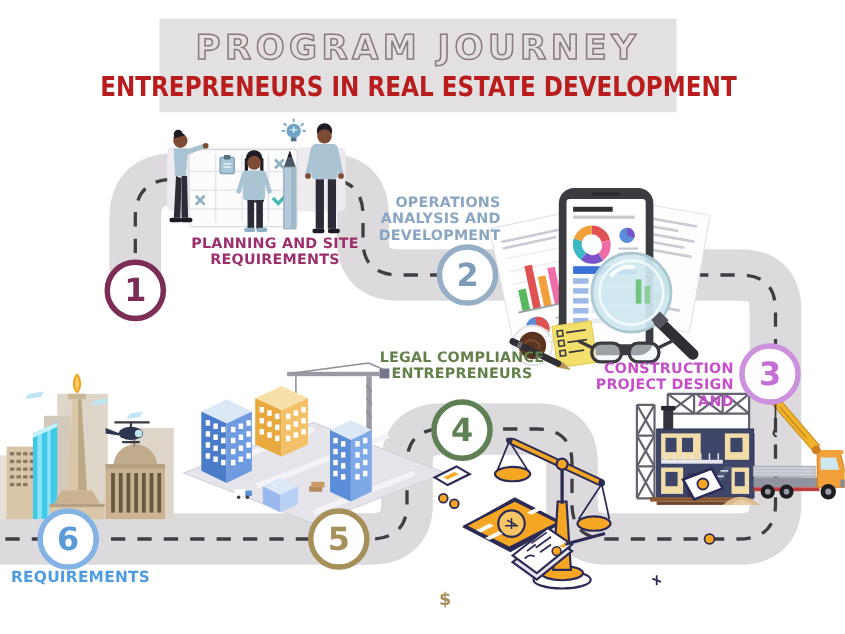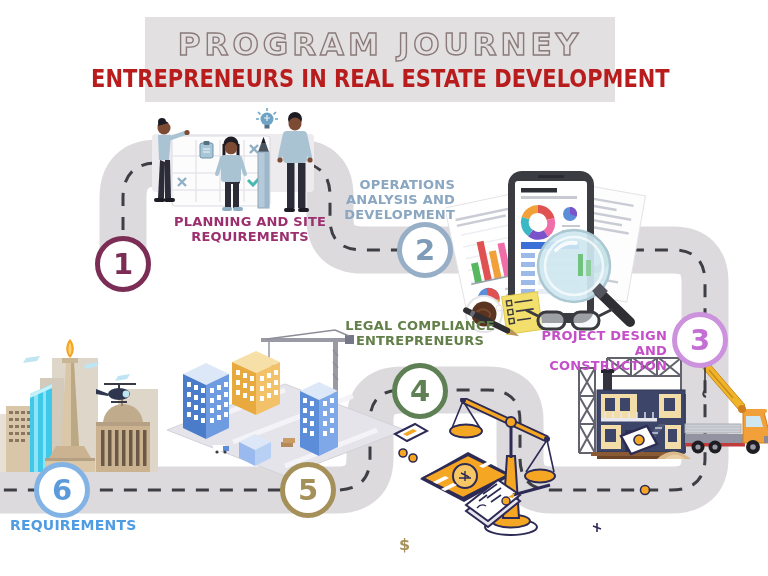--- a/index.html
+++ b/index.html
@@ -557,22 +557,22 @@
   <div class="label l1">
     <div>PLANNING AND SITE</div>
     <div>REQUIREMENTS</div>
   </div>
   <div class="label l2">
     <div>OPERATIONS</div>
     <div>ANALYSIS AND</div>
     <div>DEVELOPMENT</div>
   </div>
   <div class="label l3">
+    <div>CONSTRUCTION</div>
     <div>PROJECT DESIGN AND</div>
-    <div>CONSTRUCTION</div>
   </div>
   <div class="label l4">
     <div>LEGAL COMPLIANCE</div>
     <div>ENTREPRENEURS</div>
   </div>
   <div class="label l6">
     <div>REQUIREMENTS</div>
   </div>
 
 </div>

